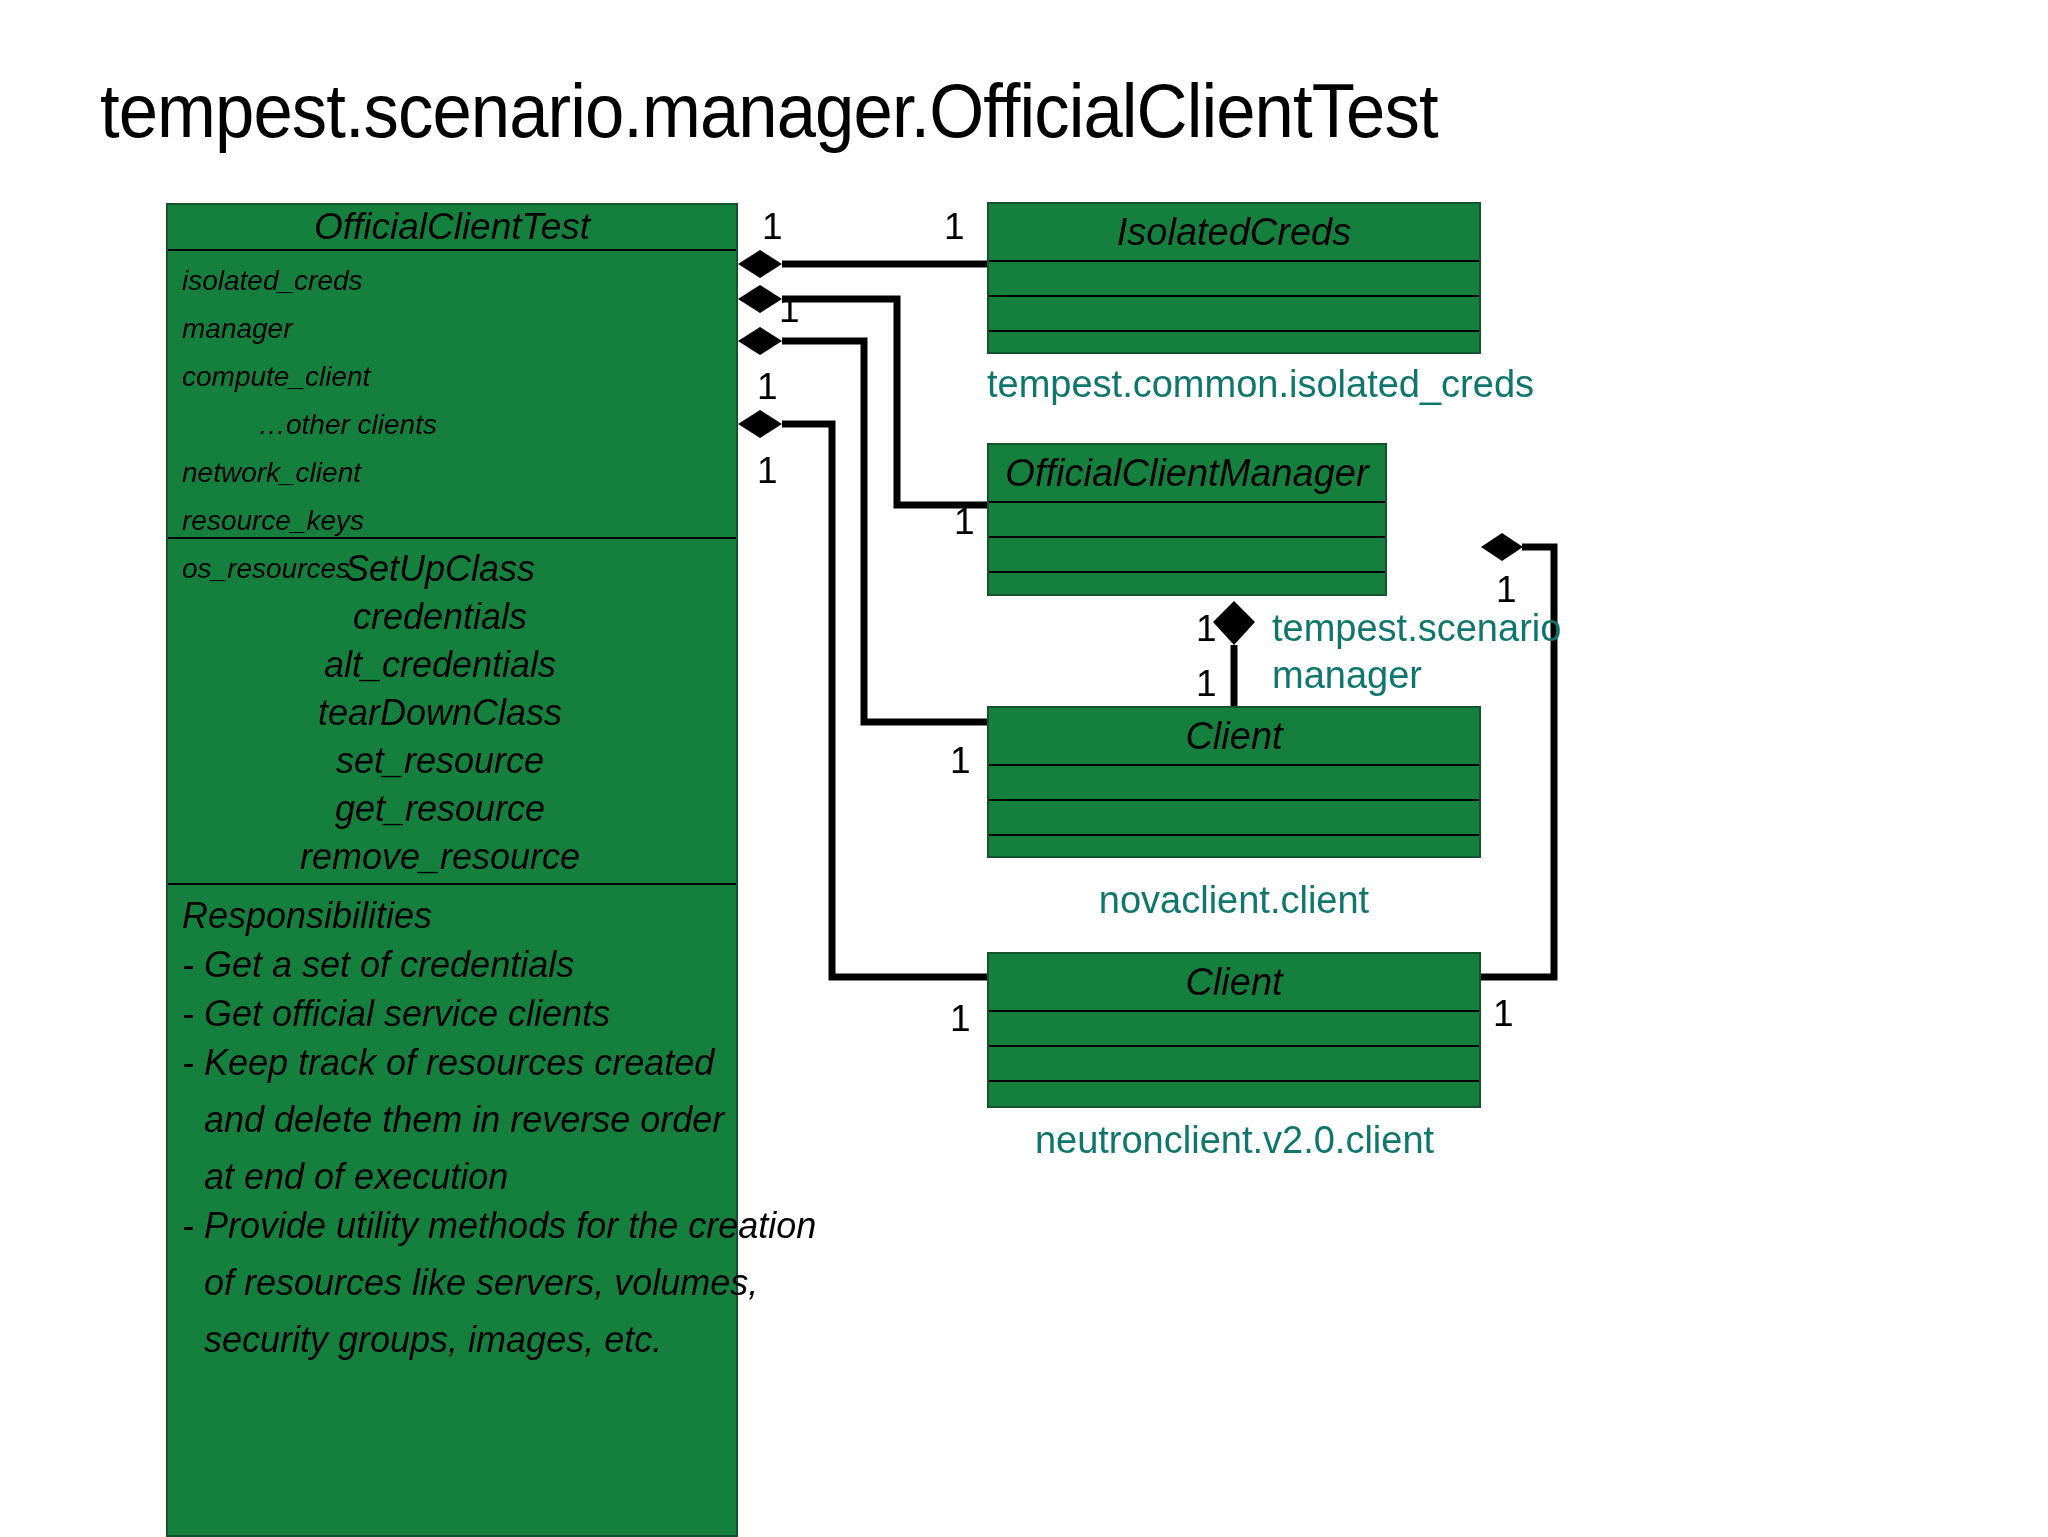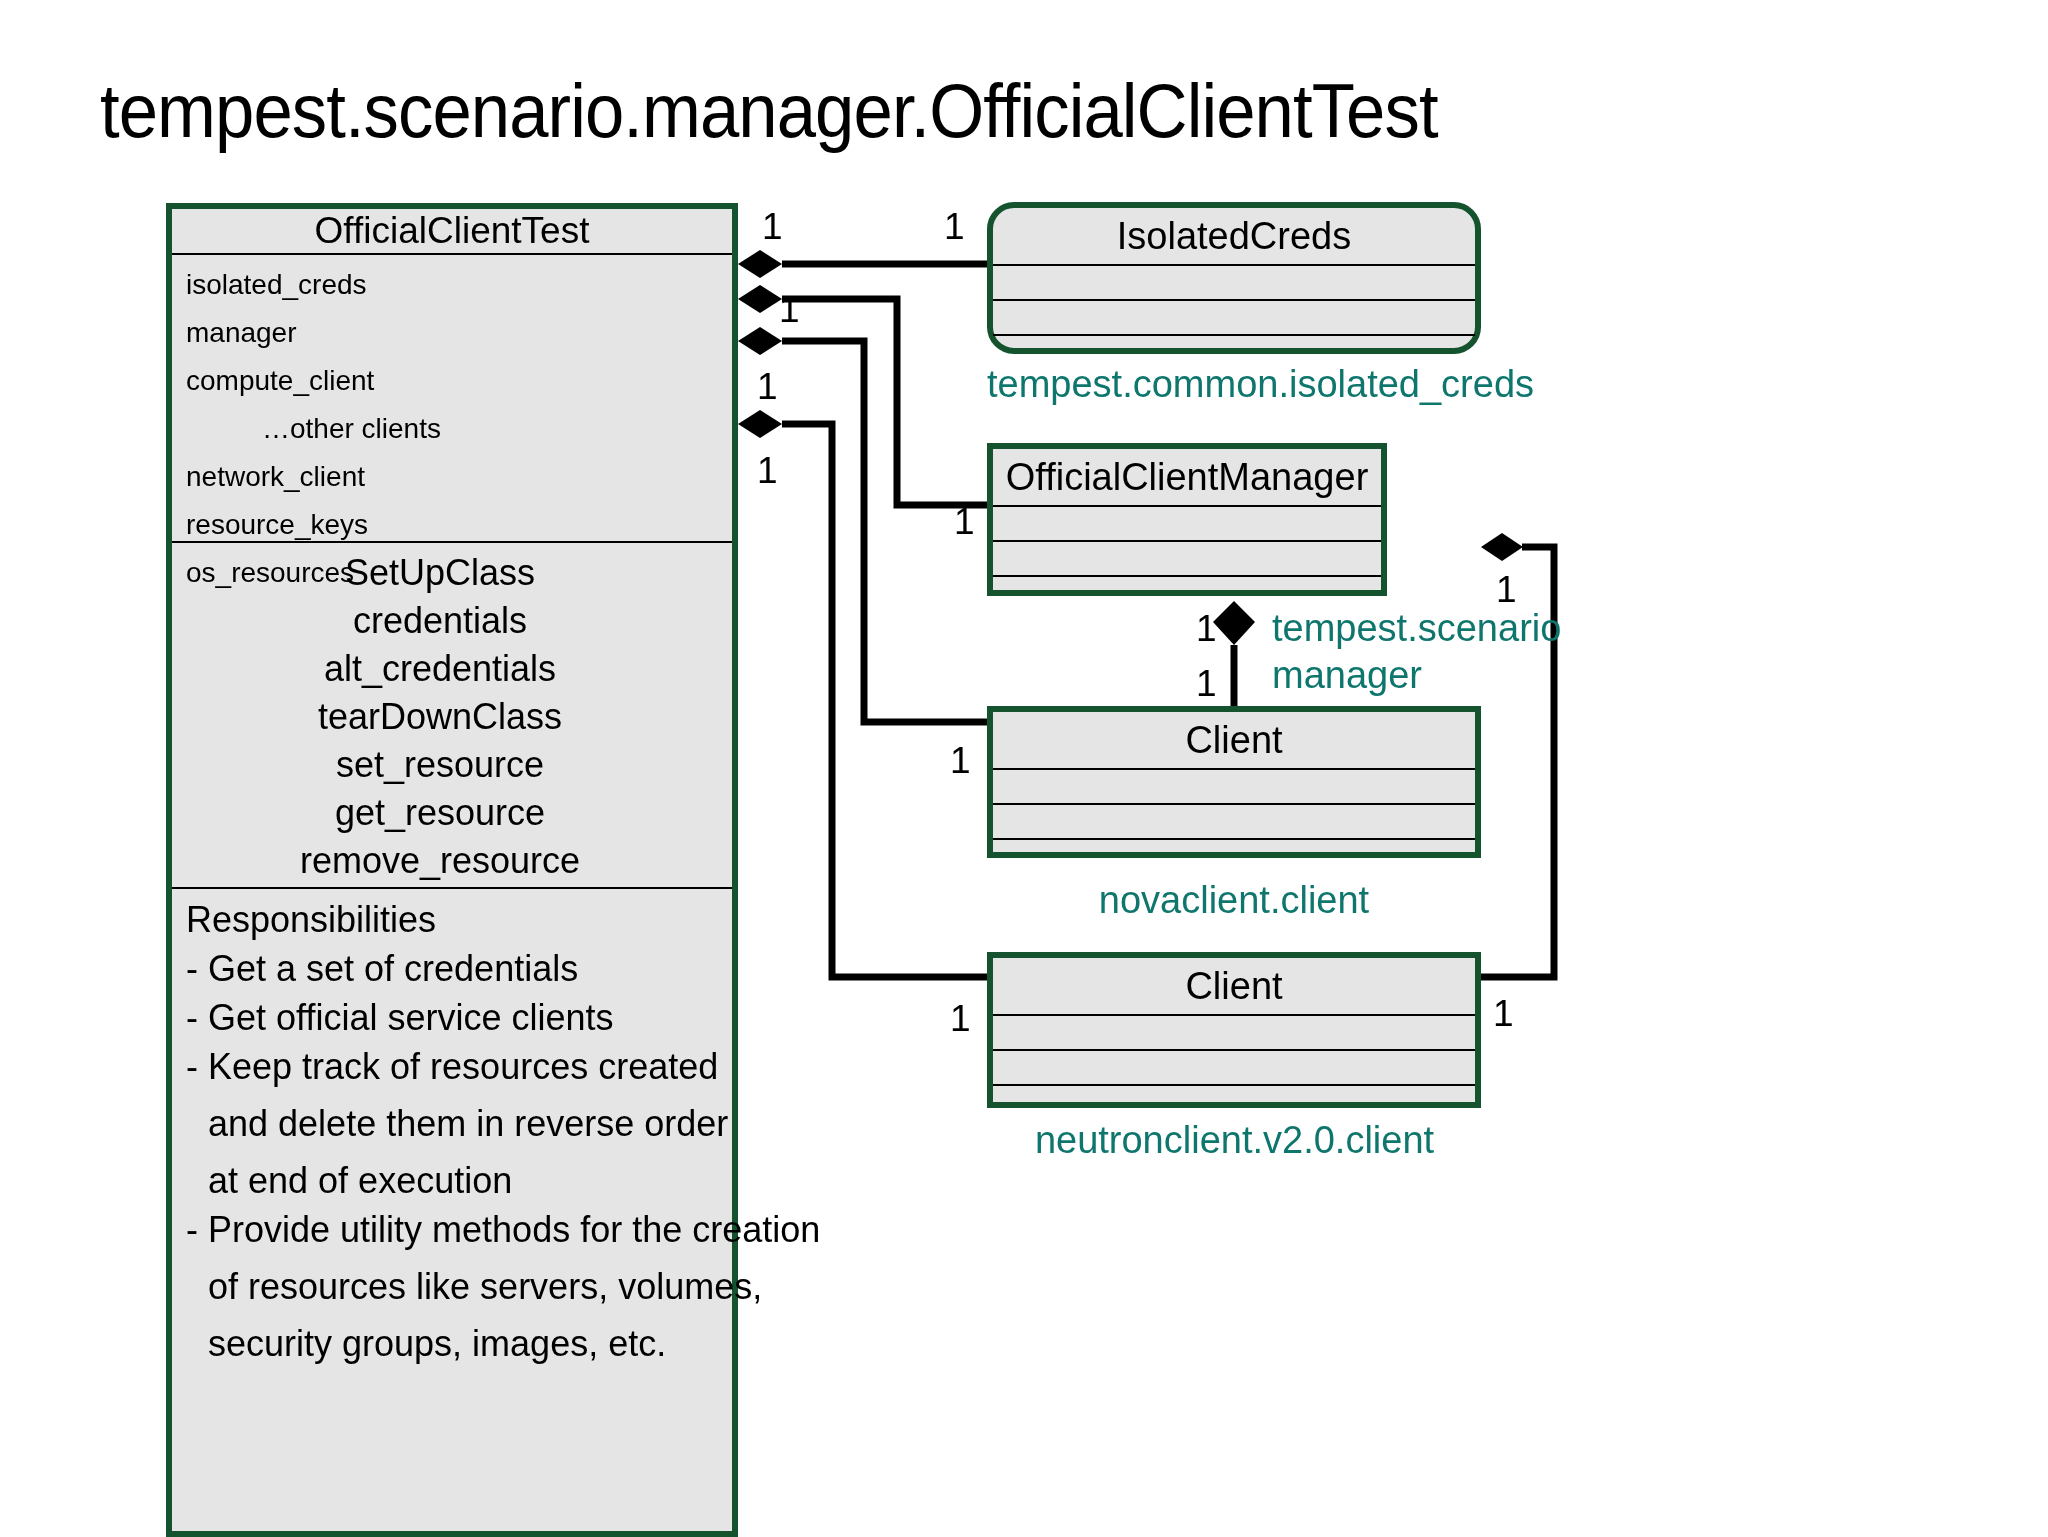--- a/index.html
+++ b/index.html
@@ -38,23 +38,24 @@
     left: 0;
     top: 0;
     width: 2048px;
     height: 1537px;
     pointer-events: none;
   }
 
   
   .uml-class {
     position: absolute;
-    background: #e5e5e5;
-    border: 6px solid #14532d;
-    box-sizing: border-box;
+    background: #15803d;
+    border: 2px solid #14532d;
+    box-sizing: border-box;
+    font-style: italic;
   }
   .uml-header {
     text-align: center;
     font-size: 37px;
     line-height: 1.12;
     padding: 4px 0 6px 0;
     border-bottom: 2px solid #000;
     box-sizing: border-box;
     white-space: nowrap;
   }
@@ -112,21 +113,20 @@
     border-bottom: 2px solid #000;
     box-sizing: border-box;
   }
   .right-class .empty-row:last-child { border-bottom: none; }
 
   #class-isolatedcreds {
     left: 987px;
     top: 202px;
     width: 494px;
     height: 152px;
-    border-radius: 27px;
   }
   #class-officialclientmanager {
     left: 987px;
     top: 443px;
     width: 400px;
     height: 153px;
   }
   #class-client-nova {
     left: 987px;
     top: 706px;

